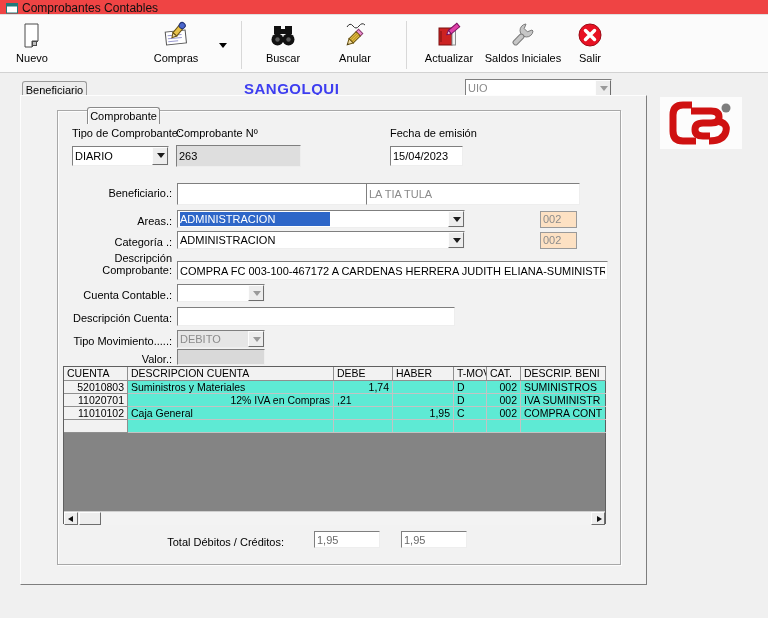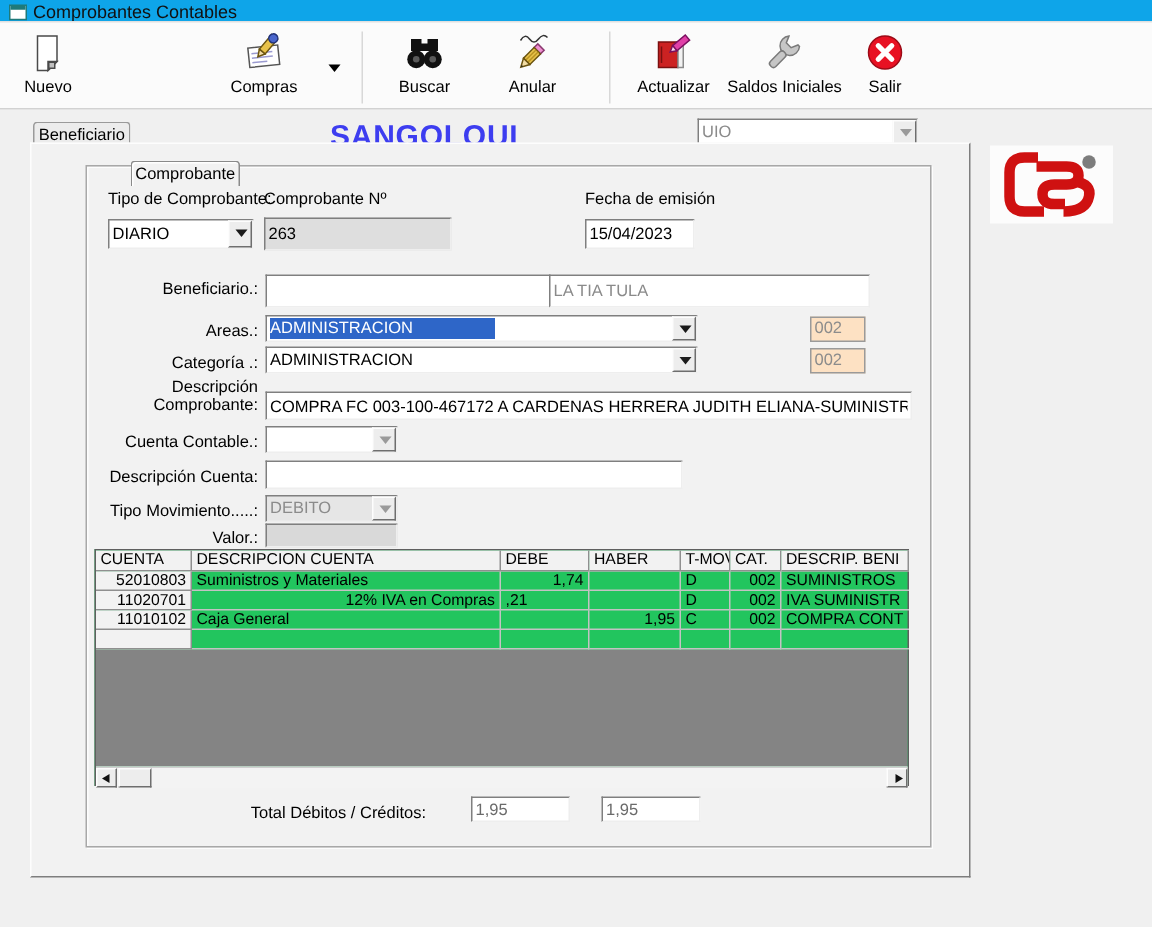--- a/index.html
+++ b/index.html
@@ -6,41 +6,41 @@
   html,body { background:#e9e9e9; }
   #app {
     position:relative; width:768px; height:618px;
     background:#f0f0f0; overflow:hidden;
     font-family:"Liberation Sans","DejaVu Sans",sans-serif;
     font-size:11px; color:#000;
   }
   .abs { position:absolute; }
 
   
-  #titlebar { left:0; top:0; width:768px; height:14px; background:#0ea5e9; }
+  #titlebar { left:0; top:0; width:768px; height:14px; background:#ef4444; }
   #titletext { left:22px; top:1px; font-size:12px; color:#111; }
 
   
   #toolbar { left:0; top:14px; width:768px; height:59px; background:#fbfbfb;
              border-top:1px solid #e0e0e0; border-bottom:1px solid #d2d2d2; }
   .tbtn { position:absolute; top:4px; height:50px; text-align:center; cursor:default; }
   .tbtn .ticon { display:block; height:32px; padding-top:2px; }
   .tbtn .tlabel { display:block; font-size:11px; margin-top:1px; color:#000; }
   .tbtn.disabled .tlabel { color:#9f9f9f; }
   .tsep { position:absolute; top:6px; width:1px; height:48px; background:#d8d8d8; }
   .drop-arrow { position:absolute; top:22px; width:14px; height:16px; }
   .drop-arrow::after { content:""; position:absolute; left:3px; top:6px;
      border-left:4px solid transparent; border-right:4px solid transparent; border-top:5px solid #000; }
 
   
   .tab { position:absolute; border:1px solid #9a9a9a; border-bottom:none;
          border-radius:3px 3px 0 0; text-align:center; padding-top:2px; background:#ececec; }
   .tab.active { background:#f2f2f2; border-color:#8a8a8a; z-index:5;
                 box-shadow:inset 1px 1px 0 #ffffff;margin-top:28px; }
-  #branch-title { left:220px; top:80px; width:110px; color:#3d3df0; font-size:20px;
+  #branch-title { left:244px; top:80px; width:110px; color:#3d3df0; font-size:15px;
                   font-weight:700; letter-spacing:.5px; }
   .field { position:absolute; font-family:inherit; font-size:11px; color:#000;
            padding:1px 2px; outline:none; white-space:nowrap; overflow:hidden; }
   input.field { border:1px solid; border-color:#7f7f7f #eeeeee #eeeeee #7f7f7f; background:#fff; }
   .combo { position:absolute; background:#fff; border:1px solid;
            border-color:#7f7f7f #eeeeee #eeeeee #7f7f7f; }
   .combo .ctext { position:absolute; left:2px; top:1px; right:18px; bottom:1px;
                   white-space:nowrap; overflow:hidden; line-height:14px; }
   .combo .cbtn { position:absolute; right:0; top:0; bottom:0; width:16px; background:#ededed;
                  border:1px solid; border-color:#fdfdfd #6e6e6e #6e6e6e #fdfdfd; }
@@ -54,21 +54,21 @@
   .codebox { position:absolute; background:#fde1c3; border:1px solid #9a9a9a;
              color:#8c8c8c; padding:1px 2px; font-size:11px; }
   .groupbox { position:absolute; border:1px solid #a8a8a8;
               box-shadow:inset 1px 1px 0 #fdfdfd, 1px 1px 0 #fdfdfd; }
   #tabpage { left:20px; top:95px; width:627px; height:490px; background:#f2f2f2;
              border:1px solid; border-color:#fdfdfd #7e7e7e #7e7e7e #fdfdfd; }
   .sel-highlight { background:#2e66c8; color:#fff; display:inline-block; width:150px; }
 
   
   #grid { left:63px; top:366px; width:543px; height:158px;
-          border:1px solid #5f5f5f; background:#22c55e; }
+          border:1px solid #5f5f5f; background:#5eead4; }
   .g-row { display:flex; height:13px; }
   .g-row.hd { height:14px; }
   .g-cell { flex:none; border-right:1px solid #c3c3c3; border-bottom:1px solid #c3c3c3;
             font-size:10.5px; line-height:12px; padding:0 3px; white-space:nowrap; overflow:hidden; }
   .g-row.hd .g-cell { background:#f2f2f2; border-right:1px solid #8f8f8f; border-bottom:1px solid #8f8f8f; }
   .g-cell.fix { background:#f2f2f2; border-right:1px solid #8f8f8f; border-bottom:1px solid #8f8f8f; }
   .c0{width:64px;} .c1{width:206px;} .c2{width:59px;} .c3{width:61px;}
   .c4{width:33px;} .c5{width:34px;} .c6{width:85px; border-right:none;}
   .num { text-align:right; }
   #grid-gray { height:78px; background:#848484; }

